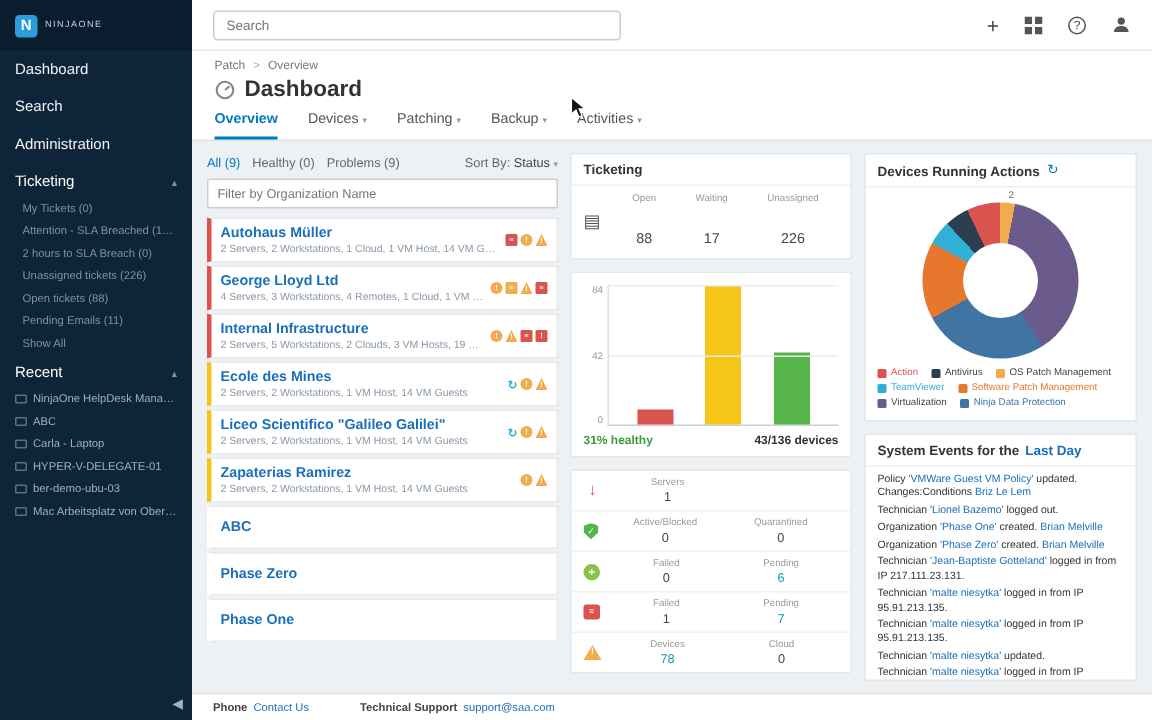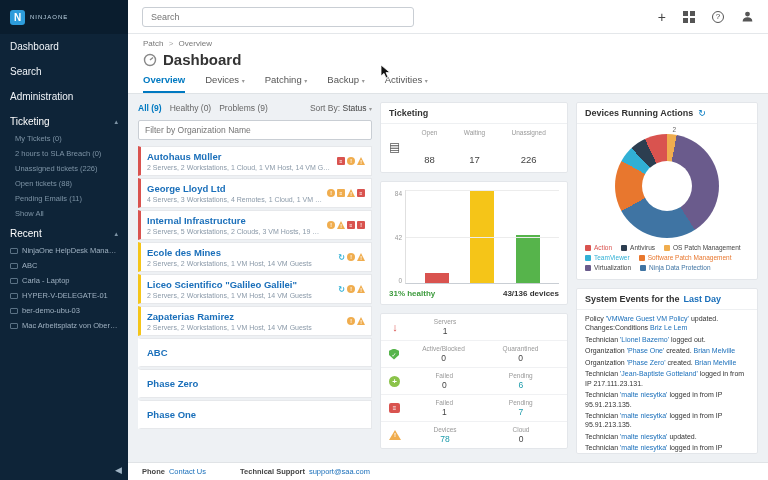--- a/index.html
+++ b/index.html
@@ -40,21 +40,21 @@
   .tab.active { color:#0079c1; border-bottom-color:#0079c1; font-weight:bold; }
   .caret { font-size:6px; color:#999; }
 
   .content { flex:1; display:flex; gap:8px; padding:8px 10px; overflow:hidden; }
   .col-left { width:234px; min-width:234px; overflow:hidden; }
   .col-mid { width:188px; min-width:188px; display:flex; flex-direction:column; gap:8px; overflow:hidden; }
   .col-right { flex:1; display:flex; flex-direction:column; gap:8px; overflow:hidden; min-width:0; }
 
   
   .filter-row { display:flex; align-items:center; gap:8px; font-size:8.5px; color:#666; padding:1px 0 6px; }
-  .f-active { color:#0079c1; font-weight:bold; cursor:pointer; }
+  .f-active { color:#0079c1; font-weight:normal; cursor:pointer; }
   .f-item { cursor:pointer; }
   .sort { margin-left:auto; cursor:pointer; color:#666; }
   .sort-val { color:#444; }
   .org-filter-input { width:100%; height:20px; border:1px solid #c9ced4; border-radius:2px; font-size:8.5px; padding:0 6px; margin-bottom:6px; background:#fff; outline:none; font-family:inherit; }
   .org-row { background:#fff; border:1px solid #e6e8eb; border-left:3px solid transparent; margin-bottom:2px; padding:4px 6px; display:flex; min-height:29px; cursor:pointer; }
   .org-main { display:flex; flex-direction:column; justify-content:center; min-width:0; flex:1; }
   .org-name { color:#1a6fba; font-size:9.5px; font-weight:bold; white-space:nowrap; overflow:hidden; text-overflow:ellipsis; }
   .org-sub { color:#8a99a8; font-size:7px; margin-top:2px; white-space:nowrap; overflow:hidden; text-overflow:ellipsis; }
   .org-icons { display:flex; gap:2px; align-items:center; margin-left:4px; }
   .oi { width:8px; height:8px; display:flex; align-items:center; justify-content:center; color:#fff; font-size:5px; font-weight:bold; border-radius:1px; }
@@ -131,20 +131,21 @@
     </div>
     <div class="nav-item">Dashboard</div>
     <div class="nav-item">Search</div>
     <div class="nav-item">Administration</div>
     <div class="section-head">
       <span>Ticketing</span>
       <span class="chev">▴</span>
     </div>
     <div>
         <div class="subitem">My Tickets (0)</div>
+        <div class="subitem">Attention - SLA Breached (124)</div>
         <div class="subitem">2 hours to SLA Breach (0)</div>
         <div class="subitem">Unassigned tickets (226)</div>
         <div class="subitem">Open tickets (88)</div>
         <div class="subitem">Pending Emails (11)</div>
         <div class="subitem">Show All</div>
       </div>
     <div class="section-head">
       <span>Recent</span>
       <span class="chev">▴</span>
     </div>

